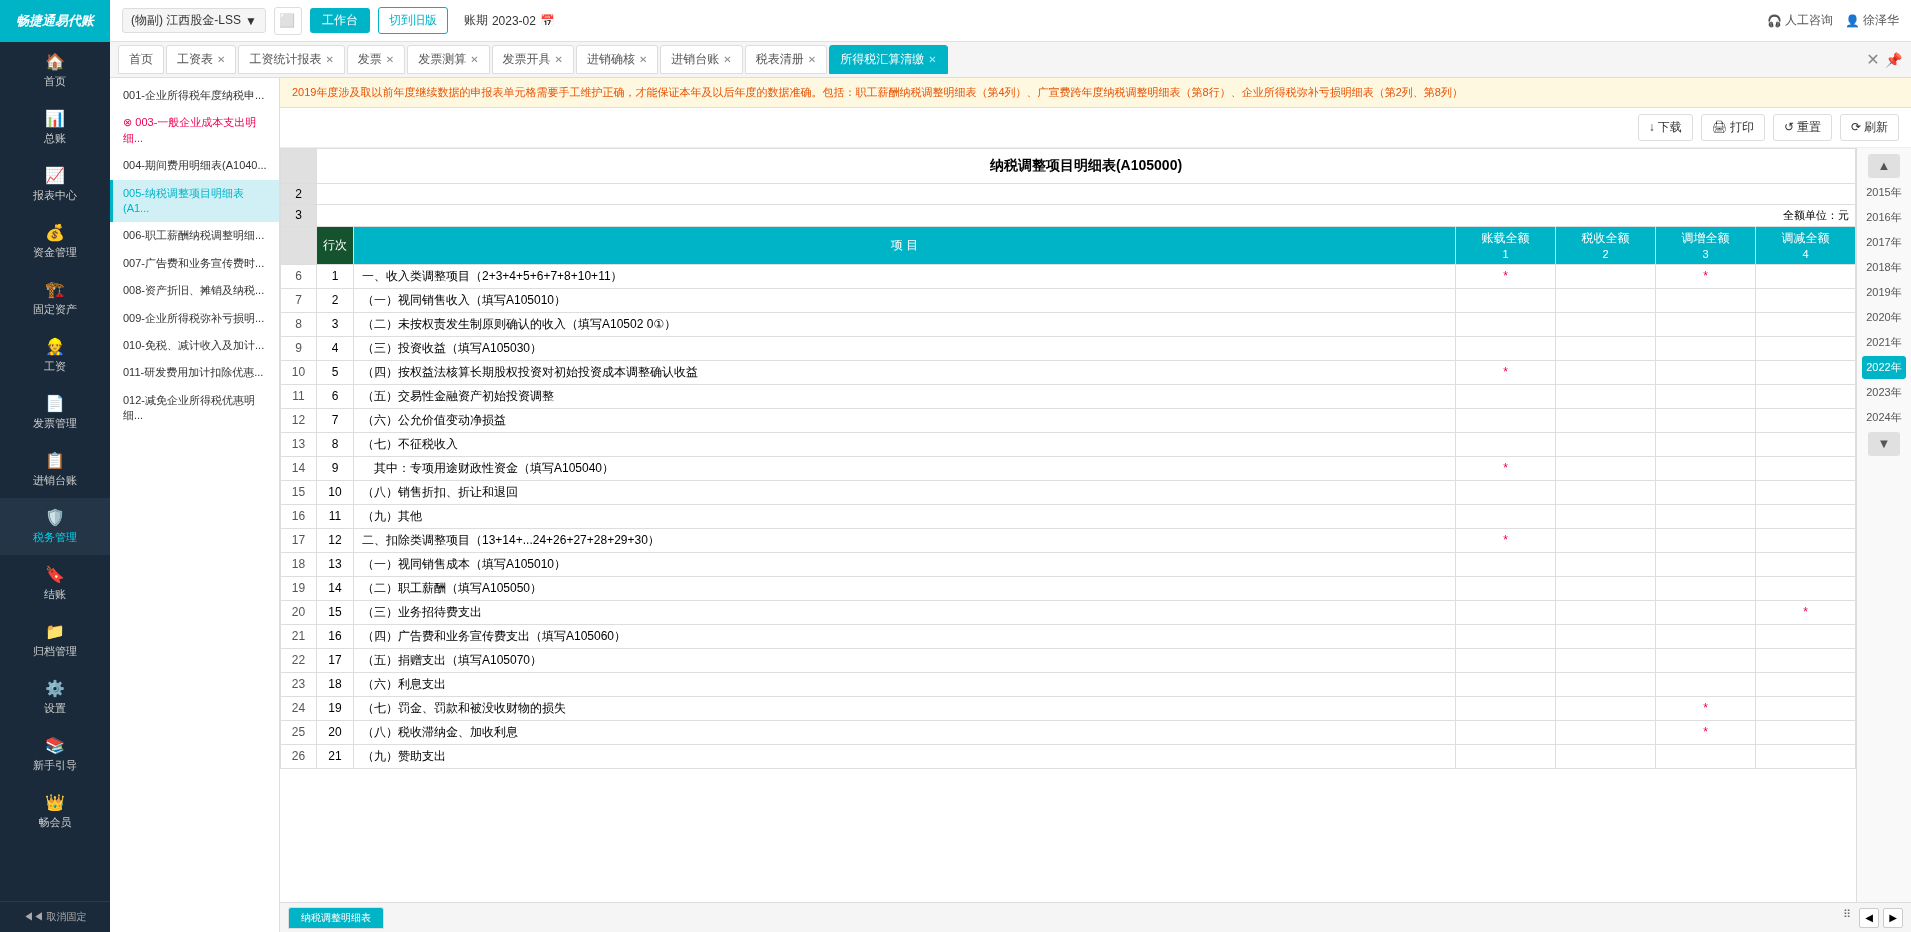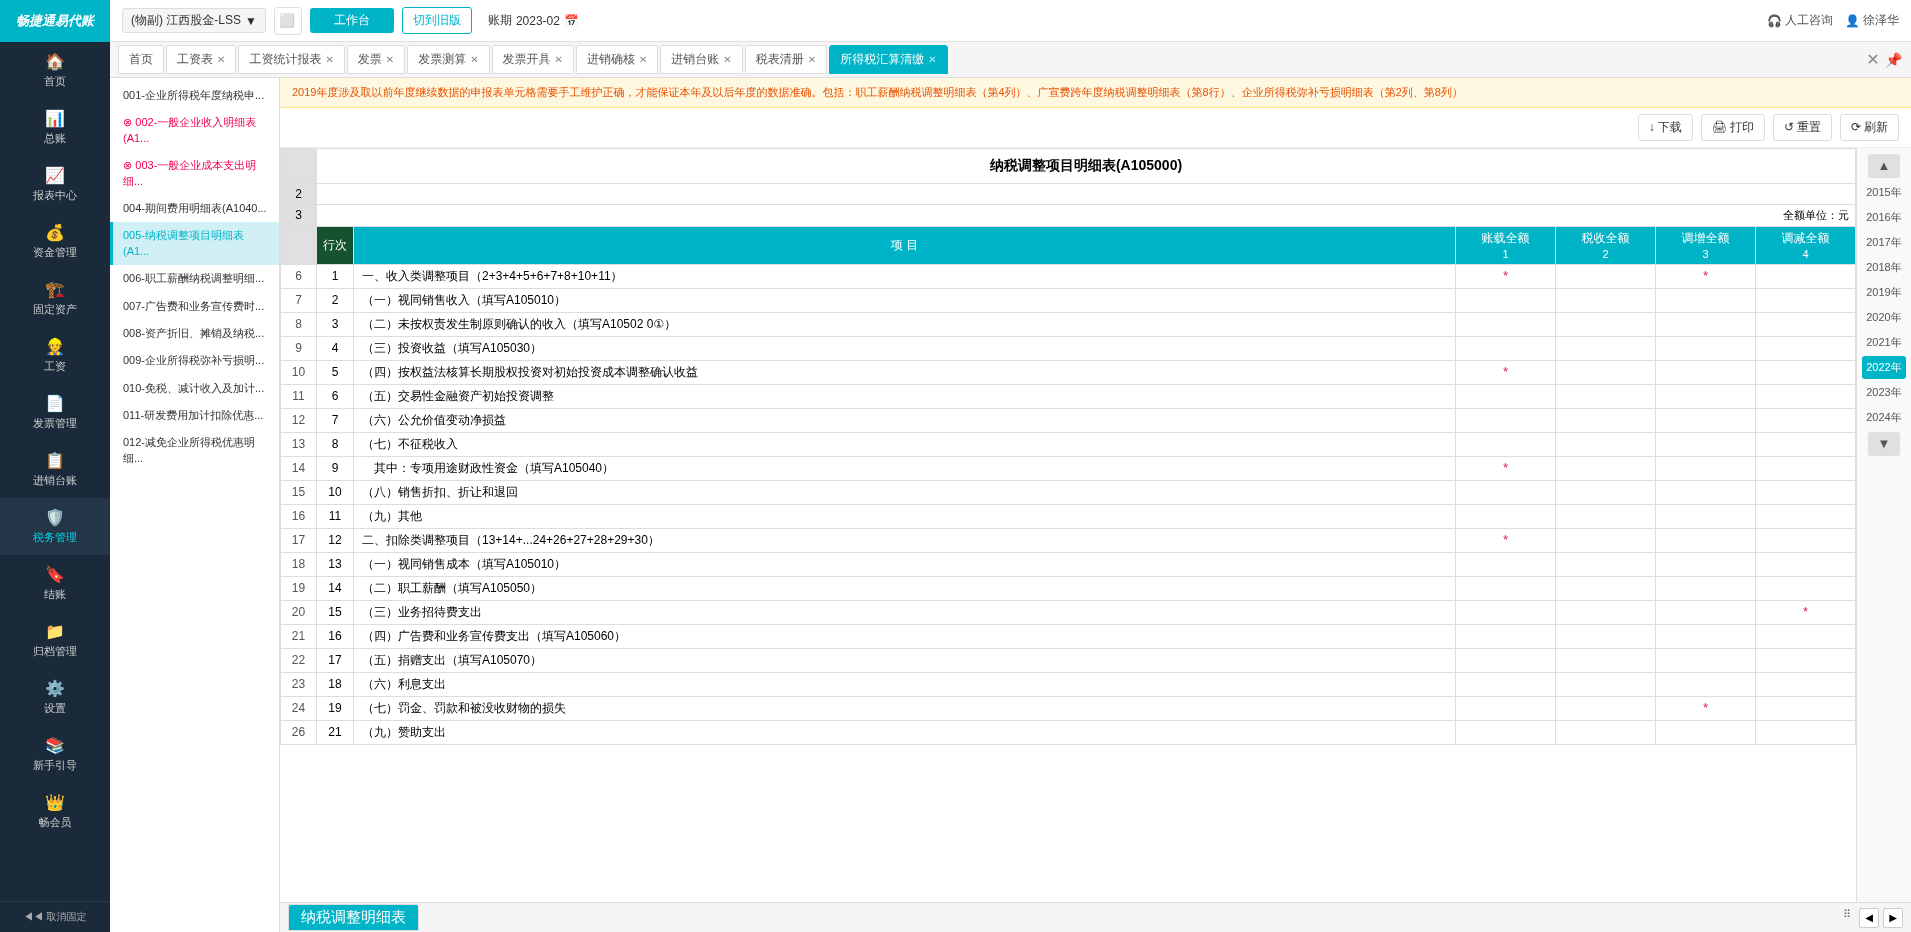--- a/index.html
+++ b/index.html
@@ -13,21 +13,21 @@
     .sidebar-item .icon { font-size: 16px; }
     .sidebar-footer { margin-top: auto; padding: 8px; text-align: center; font-size: 10px; color: #aaa; cursor: pointer; border-top: 1px solid #2a3a4a; }
 
     
     .main { flex: 1; display: flex; flex-direction: column; overflow: hidden; }
 
     
     .topbar { background: #fff; height: 42px; display: flex; align-items: center; padding: 0 12px; gap: 8px; border-bottom: 1px solid #e0e0e0; flex-shrink: 0; }
     .topbar-company { display: flex; align-items: center; gap: 4px; font-size: 12px; color: #333; background: #f5f5f5; border: 1px solid #ddd; border-radius: 3px; padding: 3px 8px; cursor: pointer; }
     .topbar-icon-btn { width: 28px; height: 28px; border: 1px solid #ddd; border-radius: 3px; background: #fff; display: flex; align-items: center; justify-content: center; cursor: pointer; font-size: 13px; color: #666; }
-    .topbar-workbench { background: #00b4c8; color: #fff; border: none; border-radius: 3px; padding: 4px 24px; cursor: pointer; font-size: 12px; }
+    .topbar-workbench { background: #00b4c8; color: #fff; border: none; border-radius: 3px; padding: 4px 12px; cursor: pointer; font-size: 12px; }
     .topbar-oldver { border: 1px solid #00b4c8; color: #00b4c8; border-radius: 3px; padding: 4px 10px; cursor: pointer; font-size: 12px; background: #fff; }
     .topbar-period { display: flex; align-items: center; gap: 4px; font-size: 12px; color: #333; margin-left: 8px; }
     .topbar-right { margin-left: auto; display: flex; align-items: center; gap: 12px; font-size: 12px; color: #555; }
     .topbar-right span { cursor: pointer; display: flex; align-items: center; gap: 3px; }
 
     
     .tabbar { background: #f5f5f5; height: 36px; display: flex; align-items: center; padding: 0 8px; gap: 2px; border-bottom: 1px solid #ddd; flex-shrink: 0; overflow-x: auto; }
     .tab { display: flex; align-items: center; gap: 4px; padding: 5px 10px; border-radius: 3px 3px 0 0; border: 1px solid #ddd; font-size: 12px; cursor: pointer; background: #fff; color: #555; white-space: nowrap; }
     .tab.active { background: #00b4c8; color: #fff; border-color: #00b4c8; }
     .tab .close { font-size: 10px; cursor: pointer; opacity: 0.7; }
@@ -68,21 +68,21 @@
     .row-num-header { background: #e0e0e0; }
 
     
     .year-nav { width: 55px; flex-shrink: 0; display: flex; flex-direction: column; align-items: center; background: #f9f9f9; border-left: 1px solid #ddd; padding: 4px 0; overflow: hidden; }
     .year-nav-btn { width: 32px; height: 24px; background: #e0e0e0; border-radius: 3px; display: flex; align-items: center; justify-content: center; cursor: pointer; font-size: 13px; color: #555; margin: 2px 0; }
     .year-item { width: 44px; padding: 4px 2px; text-align: center; font-size: 11px; color: #555; cursor: pointer; border-radius: 3px; margin: 1px 16px; }
     .year-item.active { background: #00b4c8; color: #fff; }
 
     
     .bottom-bar { height: 30px; background: #f5f5f5; border-top: 1px solid #ddd; display: flex; align-items: center; padding: 0 8px; flex-shrink: 0; gap: 4px; }
-    .bottom-tab { padding: 3px 12px; border-radius: 3px 3px 0 0; border: 1px solid #ddd; font-size: 15px; cursor: pointer; background: #00b4c8; color: #fff; }
+    .bottom-tab { padding: 3px 12px; border-radius: 3px 3px 0 0; border: 1px solid #ddd; font-size: 10px; cursor: pointer; background: #00b4c8; color: #fff; }
     .bottom-scroll { margin-left: auto; display: flex; gap: 4px; }
     .scroll-btn { width: 20px; height: 20px; border: 1px solid #ccc; background: #fff; cursor: pointer; display: flex; align-items: center; justify-content: center; font-size: 10px; border-radius: 2px; }
 
     
     ::-webkit-scrollbar { width: 8px; height: 8px; }
     ::-webkit-scrollbar-track { background: #f1f1f1; }
     ::-webkit-scrollbar-thumb { background: #ccc; border-radius: 4px; }
   </style>
 </head>
 <body>
@@ -220,21 +220,20 @@
       <span class="close">✕</span>
     </div>
     <div class="tab-close-all">✕</div>
     <span style="margin-left:4px;font-size:14px;cursor:pointer;color:#888;">📌</span>
   </div>
 
   <div class="content">
 
     <div class="form-list">
       <div class="form-list-item">001-企业所得税年度纳税申...</div>
-      <div class="form-list-item error">⊗ 002-一般企业收入明细表(A1...</div>
       <div class="form-list-item error">⊗ 003-一般企业成本支出明细...</div>
       <div class="form-list-item">004-期间费用明细表(A1040...</div>
       <div class="form-list-item active">005-纳税调整项目明细表(A1...</div>
       <div class="form-list-item">006-职工薪酬纳税调整明细...</div>
       <div class="form-list-item">007-广告费和业务宣传费时...</div>
       <div class="form-list-item">008-资产折旧、摊销及纳税...</div>
       <div class="form-list-item">009-企业所得税弥补亏损明...</div>
       <div class="form-list-item">010-免税、减计收入及加计...</div>
       <div class="form-list-item">011-研发费用加计扣除优惠...</div>
       <div class="form-list-item">012-减免企业所得税优惠明细...</div>
@@ -468,20 +467,29 @@
               <tr class="data-row">
                 <td class="row-num">24</td>
                 <td style="text-align:center;background:#fff;">19</td>
                 <td class="item-label">（七）罚金、罚款和被没收财物的损失</td>
                 <td></td>
                 <td></td>
                 <td style="text-align:center;color:#e05;">*</td>
                 <td></td>
               </tr>
               <tr class="data-row">
+                <td class="row-num">25</td>
+                <td style="text-align:center;background:#fff;">20</td>
+                <td class="item-label">（八）税收滞纳金、加收利息</td>
+                <td></td>
+                <td></td>
+                <td style="text-align:center;color:#e05;">*</td>
+                <td></td>
+              </tr>
+              <tr class="data-row">
                 <td class="row-num">26</td>
                 <td style="text-align:center;background:#fff;">21</td>
                 <td class="item-label">（九）赞助支出</td>
                 <td></td>
                 <td></td>
                 <td></td>
                 <td></td>
               </tr>
             </tbody>
           </table>

